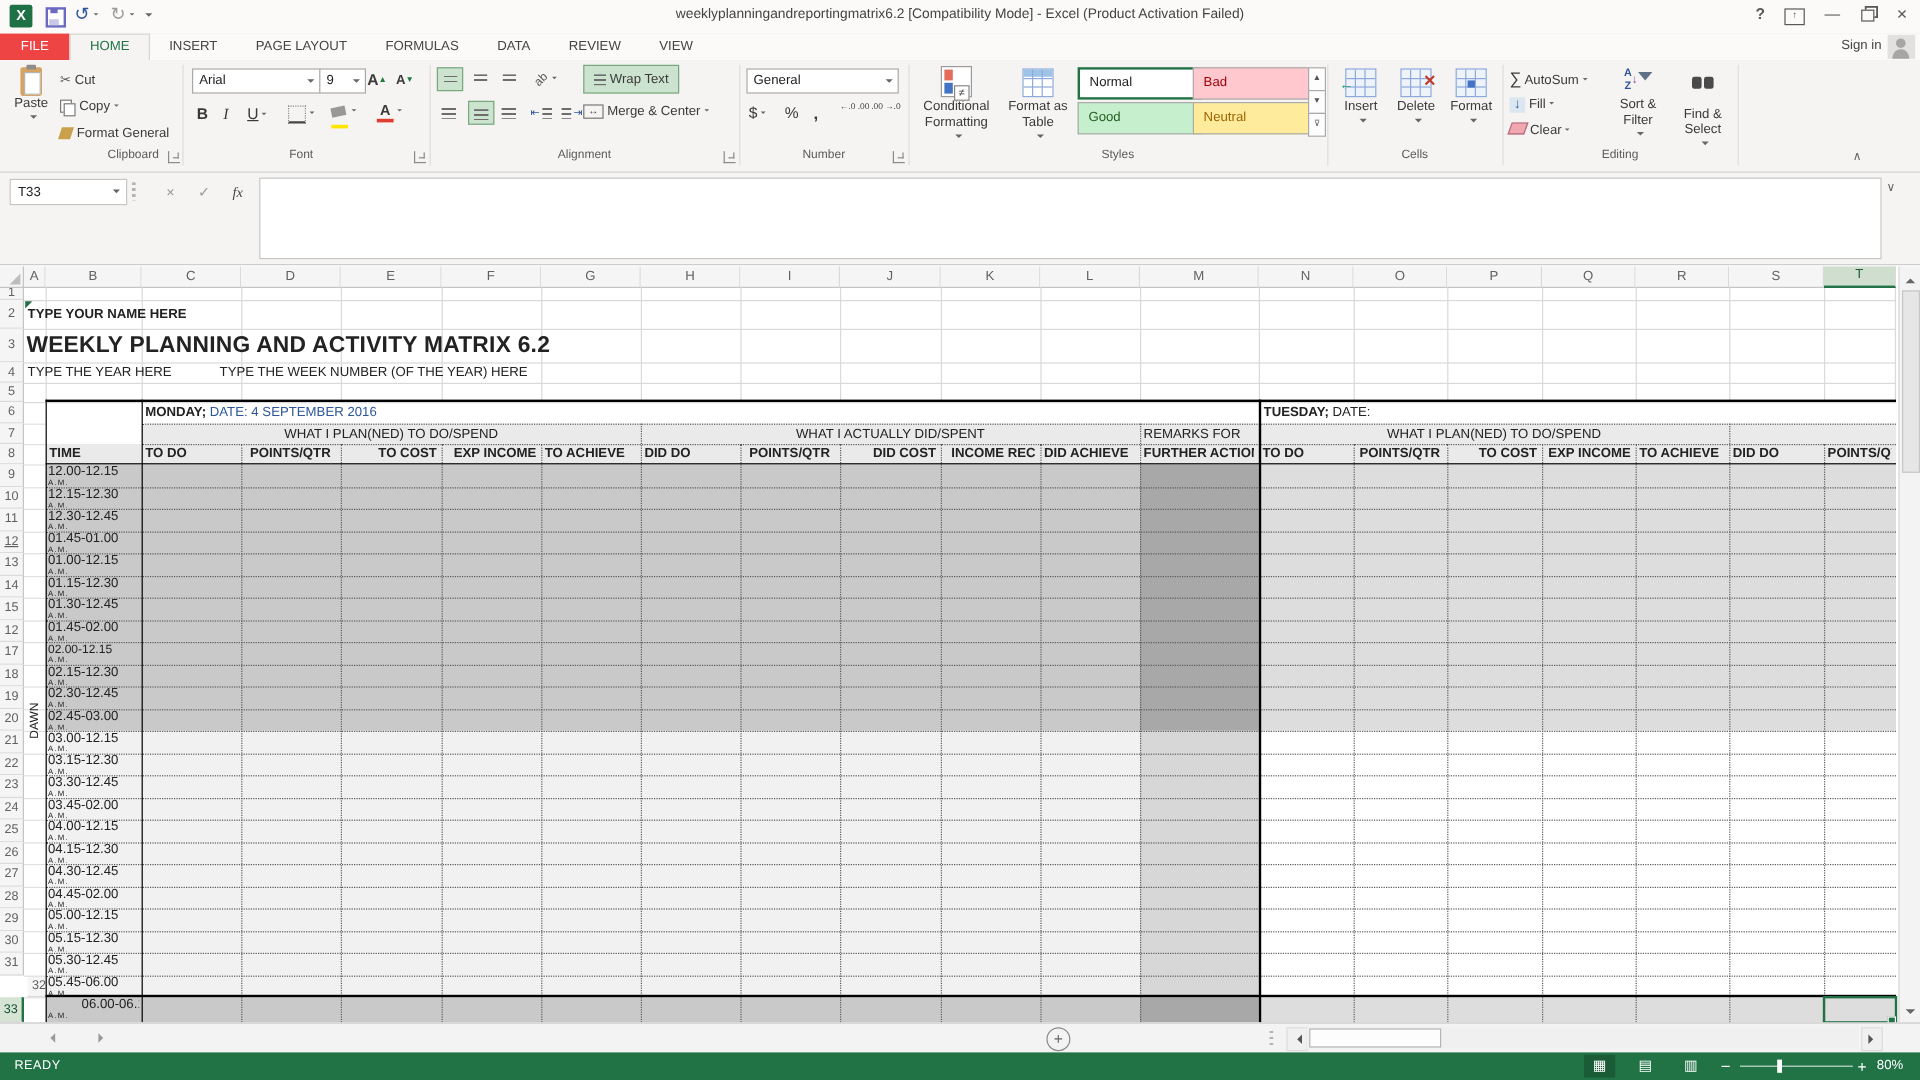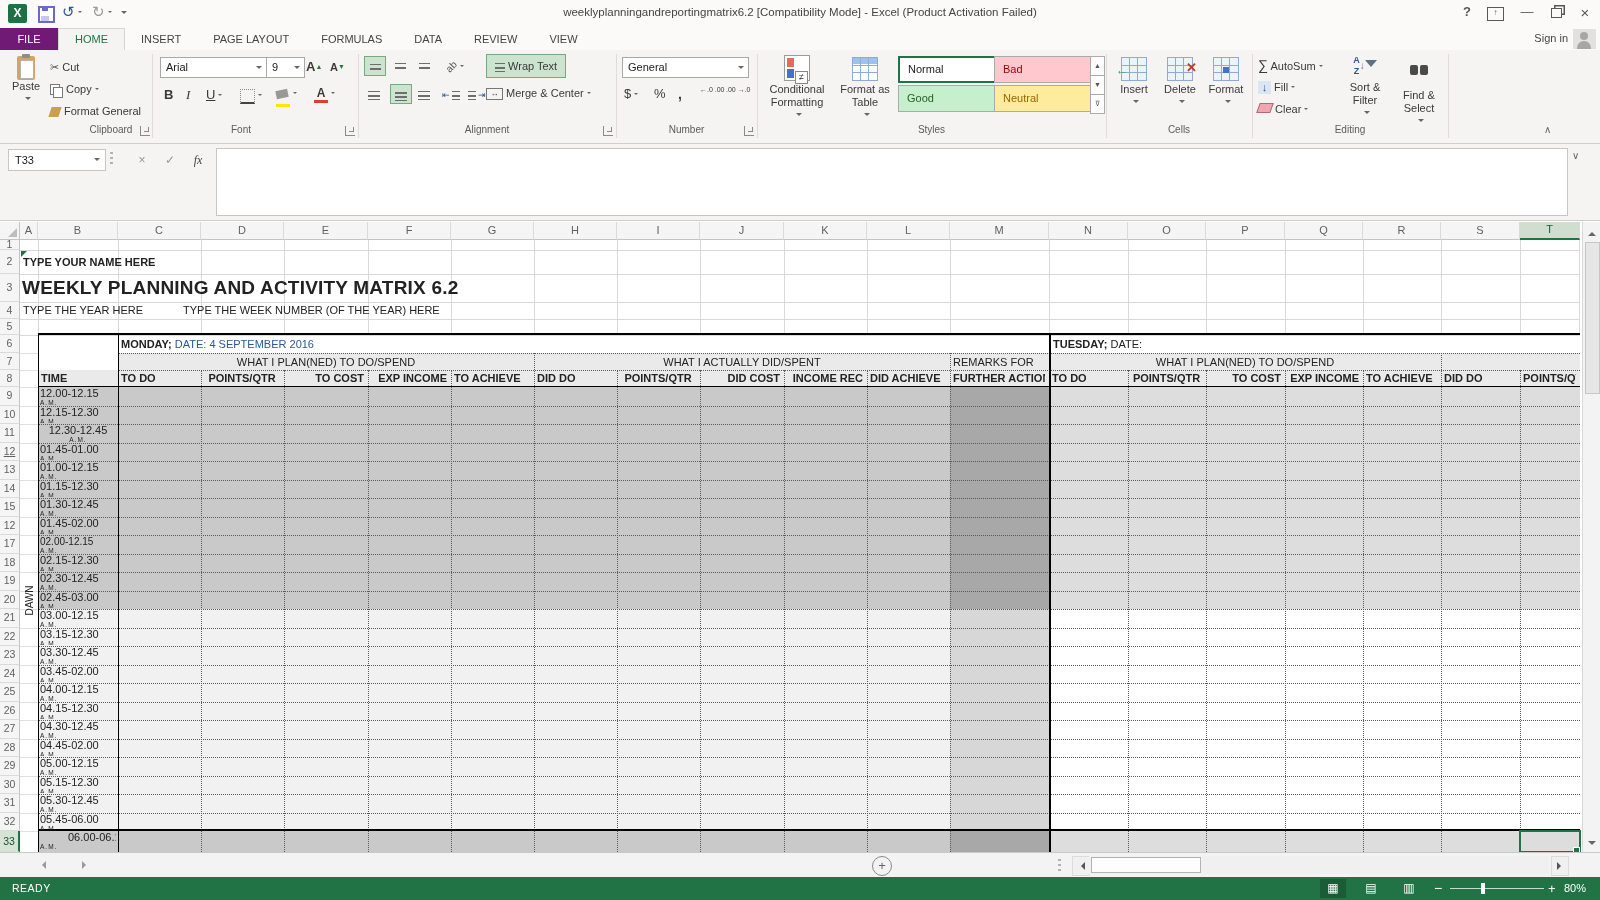--- a/index.html
+++ b/index.html
@@ -18,21 +18,21 @@
   .car{display:inline-block;width:0;height:0;border:3px solid transparent;border-top-color:#666;vertical-align:middle;margin-left:3px;}
   .car.sm{border-width:2.5px;}
   .qatcar{position:absolute;left:118px;top:11px;}
   #wintitle{position:absolute;left:0;right:0;top:6px;text-align:center;font-size:11.5px;color:#444;}
   .winbtn{position:absolute;top:4px;font-size:13px;color:#585858;width:22px;text-align:center;}
   .ribdisp{position:absolute;top:7px;width:15px;height:12px;border:1px solid #585858;color:#585858;font-size:8px;text-align:center;line-height:10px;}
   .restore{position:absolute;top:8px;width:9px;height:8px;border:1.5px solid #585858;background:#fbfaf9;box-shadow:3px -3px 0 -1.5px #fbfaf9,3px -3px 0 0 #585858;}
   
   #tabrow{position:absolute;left:0;top:28px;width:1600px;height:22px;background:#fbfaf9;}
   .rtab{float:left;height:22px;line-height:22px;padding:0 16px;color:#444;font-size:11px;}
-  .rtab.file{background:#701a75;color:#fff;width:26px;text-align:center;}
+  .rtab.file{background:#ef4444;color:#fff;width:26px;text-align:center;}
   .rtab.active{background:#f5f4f2;color:#217346;border:1px solid #d8d6d3;border-bottom:none;height:21px;line-height:21px;}
   #signin{position:absolute;right:32px;top:4px;color:#444;}
   .avatar{position:absolute;right:4px;top:1px;width:23px;height:20px;background:#e3e1df;}
   .avatar:before{content:"";position:absolute;left:7px;top:3px;width:8px;height:8px;border-radius:50%;background:#a8a6a4;}
   .avatar:after{content:"";position:absolute;left:4px;top:12px;width:14px;height:8px;border-radius:7px 7px 0 0;background:#a8a6a4;}
   
   #ribbon{position:absolute;left:0;top:50px;width:1600px;height:93px;background:#f5f4f2;border-bottom:1px solid #d0cece;}
   .gdiv{position:absolute;top:4px;height:84px;width:1px;background:#e0ddd9;}
   .glbl{position:absolute;top:74px;height:14px;text-align:center;font-size:10px;color:#5d5b59;}
   .lau{position:absolute;top:76px;width:9px;height:9px;border-left:1px solid #8a8a8a;border-bottom:1px solid #8a8a8a;}
@@ -151,21 +151,21 @@
     <div class="combo" style="left:160px;top:7px;width:100px;height:19px;"><span>Arial</span><span class="car"></span></div>
     <div class="combo" style="left:266px;top:7px;width:32px;height:19px;"><span>9</span><span class="car"></span></div>
     <div class="rbtn" style="left:306px;top:7px;font-size:13px;font-weight:bold;"><span>A</span><span style="font-size:7px;color:#1f7a3d;vertical-align:top;">▲</span></div>
     <div class="rbtn" style="left:330px;top:7px;font-size:11px;font-weight:bold;"><span>A</span><span style="font-size:7px;color:#1f7a3d;vertical-align:top;">▼</span></div>
     <div class="rbtn" style="left:164px;top:35px;font-weight:bold;font-size:13px;">B</div>
     <div class="rbtn" style="left:186px;top:35px;font-style:italic;font-size:13px;font-family:'Liberation Serif',serif;">I</div>
     <div class="rbtn" style="left:206px;top:35px;text-decoration:underline;font-size:13px;"><span>U</span><span class="car sm"></span></div>
     <div class="rbtn" style="left:240px;top:35px;"><span class="bordic"></span><span class="car sm"></span></div>
     <div class="rbtn" style="left:276px;top:33px;"><span style="display:inline-block;"><span class="fillic"></span><span class="ubar" style="background:#ffe600;"></span></span><span class="car sm"></span></div>
     <div class="rbtn" style="left:314px;top:33px;"><span style="display:inline-block;text-align:center;"><span style="font-weight:bold;font-size:12px;line-height:12px;display:block;">A</span><span class="ubar" style="background:#e03c31;"></span></span><span class="car sm"></span></div>
-    <div class="glbl" style="left:138px;width:206px;">Font</div>
+    <div class="glbl" style="left:148px;width:206px;">Font</div>
     <div class="lau" style="left:345px;"></div>
 
     <div class="rbtn tglsel" style="left:364px;top:6px;width:20px;height:18px;text-align:center;"><span class="bars" style="width:11px;height:8px;"></span></div>
     <div class="rbtn" style="left:390px;top:6px;width:20px;height:18px;text-align:center;"><span class="bars" style="width:11px;height:8px;"></span></div>
     <div class="rbtn" style="left:414px;top:6px;width:20px;height:18px;text-align:center;"><span class="bars" style="width:11px;height:8px;"></span></div>
     <div class="rbtn" style="left:446px;top:6px;"><span style="display:inline-block;transform:rotate(-45deg);font-size:10px;color:#555;">ab</span><span class="car sm"></span></div>
     <div class="rbtn tglsel" style="left:486px;top:4px;height:22px;line-height:22px;padding:0 8px;"><span class="bars" style="width:10px;height:9px;"></span> <span>Wrap Text</span></div>
     <div class="rbtn" style="left:364px;top:34px;width:20px;height:18px;text-align:center;"><span class="bars" style="width:12px;height:9px;"></span></div>
     <div class="rbtn tglsel" style="left:390px;top:34px;width:20px;height:18px;text-align:center;"><span class="bars" style="width:12px;height:9px;"></span></div>
     <div class="rbtn" style="left:414px;top:34px;width:20px;height:18px;text-align:center;"><span class="bars" style="width:12px;height:9px;"></span></div>
@@ -300,21 +300,21 @@
       <div class="rowhead" style="position: absolute; top: 627.5px; height: 17.5px; line-height: 17.5px;">22</div>
       <div class="rowhead" style="position: absolute; top: 646px; height: 17.5px; line-height: 17.5px;">23</div>
       <div class="rowhead" style="position: absolute; top: 664.5px; height: 17.5px; line-height: 17.5px;">24</div>
       <div class="rowhead" style="position: absolute; top: 683px; height: 17.5px; line-height: 17.5px;">25</div>
       <div class="rowhead" style="position: absolute; top: 701.5px; height: 17.5px; line-height: 17.5px;">26</div>
       <div class="rowhead" style="position: absolute; top: 720px; height: 17.5px; line-height: 17.5px;">27</div>
       <div class="rowhead" style="position: absolute; top: 738.5px; height: 17.5px; line-height: 17.5px;">28</div>
       <div class="rowhead" style="position: absolute; top: 757px; height: 17.5px; line-height: 17.5px;">29</div>
       <div class="rowhead" style="position: absolute; top: 775.5px; height: 17.5px; line-height: 17.5px;">30</div>
       <div class="rowhead" style="position: absolute; top: 794px; height: 17.5px; line-height: 17.5px;">31</div>
-      <div class="rowhead" style="position: absolute; top: 812.5px; height: 17.5px; line-height: 17.5px;">32</div>
+      <div class="rowhead" style="position: absolute; top: 812.5px; height: 17.5px; line-height: 17.5px; margin-left: 23px;">32</div>
       <div class="rowhead sel" style="position: absolute; top: 831px; height: 20px; line-height: 20px;">33</div>
       <div style="position: absolute; left: 20px; top: 250px; width: 1560px; height: 1px; background: rgb(217, 217, 217);"></div>
       <div style="position: absolute; left: 20px; top: 274px; width: 1560px; height: 1px; background: rgb(217, 217, 217);"></div>
       <div style="position: absolute; left: 20px; top: 302px; width: 1560px; height: 1px; background: rgb(217, 217, 217);"></div>
       <div style="position: absolute; left: 20px; top: 319px; width: 1560px; height: 1px; background: rgb(217, 217, 217);"></div>
       <div style="position: absolute; left: 20px; top: 335px; width: 1560px; height: 1px; background: rgb(217, 217, 217);"></div>
       <div style="position: absolute; left: 38px; top: 240px; width: 1px; height: 95px; background: rgb(217, 217, 217);"></div>
       <div style="position: absolute; left: 118px; top: 240px; width: 1px; height: 95px; background: rgb(217, 217, 217);"></div>
       <div style="position: absolute; left: 201px; top: 240px; width: 1px; height: 95px; background: rgb(217, 217, 217);"></div>
       <div style="position: absolute; left: 284px; top: 240px; width: 1px; height: 95px; background: rgb(217, 217, 217);"></div>
@@ -439,21 +439,21 @@
       <div style="position: absolute; left: 1444px; top: 372px; width: 72px; font-weight: bold; text-align: left; white-space: nowrap; overflow: hidden;">DID DO</div>
       <div style="position: absolute; left: 1523px; top: 372px; width: 53px; font-weight: bold; text-align: left; white-space: nowrap; overflow: hidden;">POINTS/QTR</div>
       <div style="position: absolute; left: 40px; top: 388px; width: 76px; height: 16.5px; overflow: hidden;">
         <div style="font-size: 11px; line-height: 11px; white-space: nowrap;">12.00-12.15</div>
         <div style="font-size: 6.5px; line-height: 7px; letter-spacing: 1px;">A.M.</div>
       </div>
       <div style="position: absolute; left: 40px; top: 406.5px; width: 76px; height: 16.5px; overflow: hidden;">
         <div style="font-size: 11px; line-height: 11px; white-space: nowrap;">12.15-12.30</div>
         <div style="font-size: 6.5px; line-height: 7px; letter-spacing: 1px;">A.M.</div>
       </div>
-      <div style="position: absolute; left: 40px; top: 425px; width: 76px; height: 16.5px; overflow: hidden; text-align: center;">
+      <div style="position: absolute; left: 40px; top: 425px; width: 76px; height: 16.5px; overflow: hidden;">
         <div style="font-size: 11px; line-height: 11px; white-space: nowrap;">12.30-12.45</div>
         <div style="font-size: 6.5px; line-height: 7px; letter-spacing: 1px;">A.M.</div>
       </div>
       <div style="position: absolute; left: 40px; top: 443.5px; width: 76px; height: 16.5px; overflow: hidden;">
         <div style="font-size: 11px; line-height: 11px; white-space: nowrap;">01.45-01.00</div>
         <div style="font-size: 6.5px; line-height: 7px; letter-spacing: 1px;">A.M.</div>
       </div>
       <div style="position: absolute; left: 40px; top: 462px; width: 76px; height: 16.5px; overflow: hidden;">
         <div style="font-size: 11px; line-height: 11px; white-space: nowrap;">01.00-12.15</div>
         <div style="font-size: 6.5px; line-height: 7px; letter-spacing: 1px;">A.M.</div>

